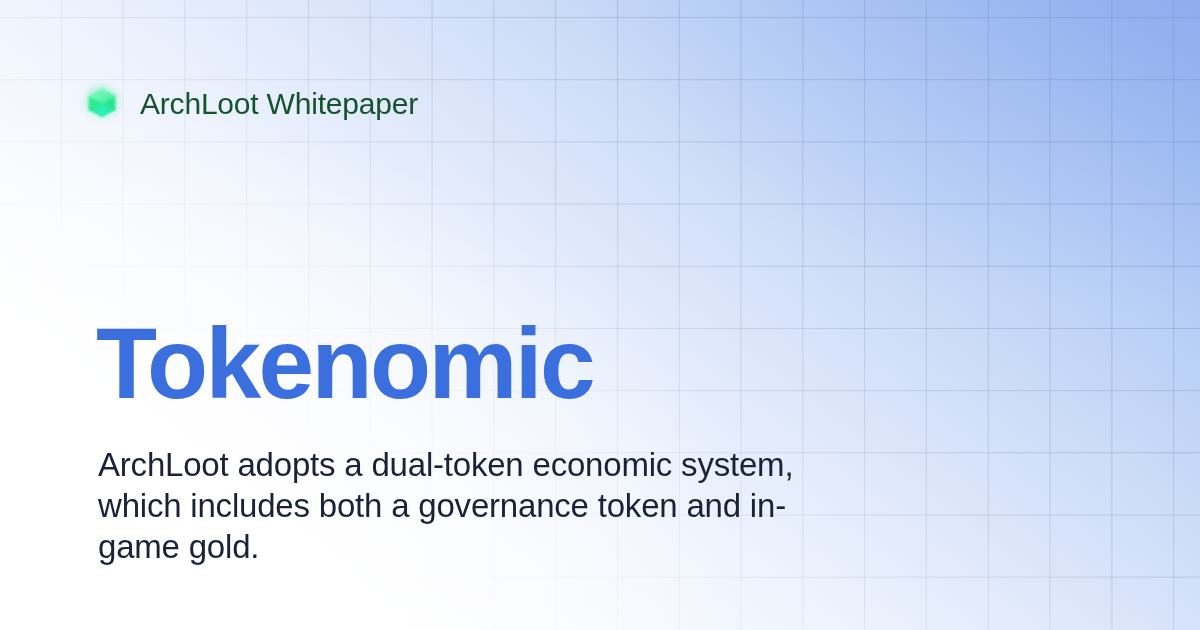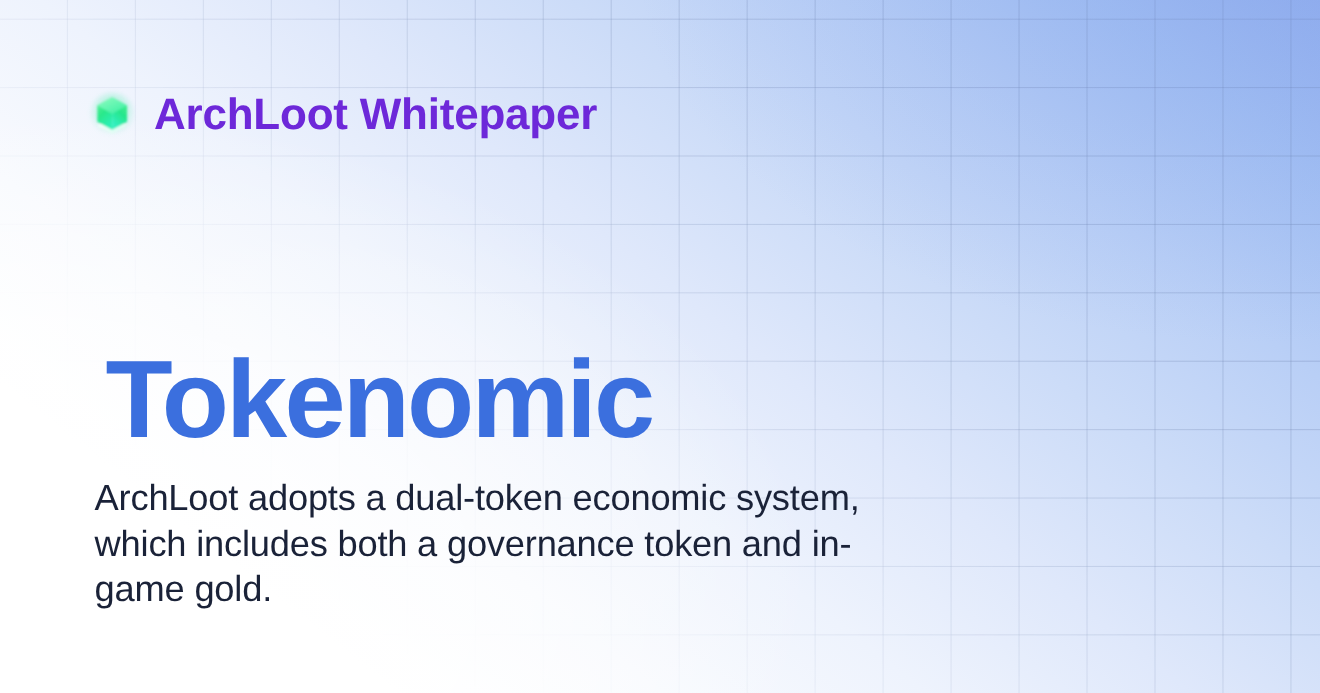--- a/index.html
+++ b/index.html
@@ -102,24 +102,24 @@
     filter: blur(2px);
   }
   .logo-mark svg {
     position: relative;
     display: block;
     width: 40px;
     height: 40px;
   }
 
   .brand-title {
-    font-size: 40px;
-    font-weight: bold;
+    font-size: 30px;
+    font-weight: normal;
     letter-spacing: -0.2px;
-    color: #6d28d9;
+    color: #14532d;
     white-space: nowrap;
     line-height: 1;
   }
 
   
   .headline {
     position: absolute;
     left: 80px;
     top: 297px;
     margin: 16px;
@@ -129,21 +129,21 @@
     line-height: 1;
     color: #3b6fde;
     white-space: nowrap;
   }
 
   .subcopy {
     position: absolute;
     left: 82px;
     top: 428px;
     width: 760px;
-    margin: 4px;
+    margin: 16px;
     font-size: 33px;
     font-weight: normal;
     line-height: 41px;
     letter-spacing: -0.2px;
     color: #1a2238;
   }
 </style>
 </head>
 <body>
 

